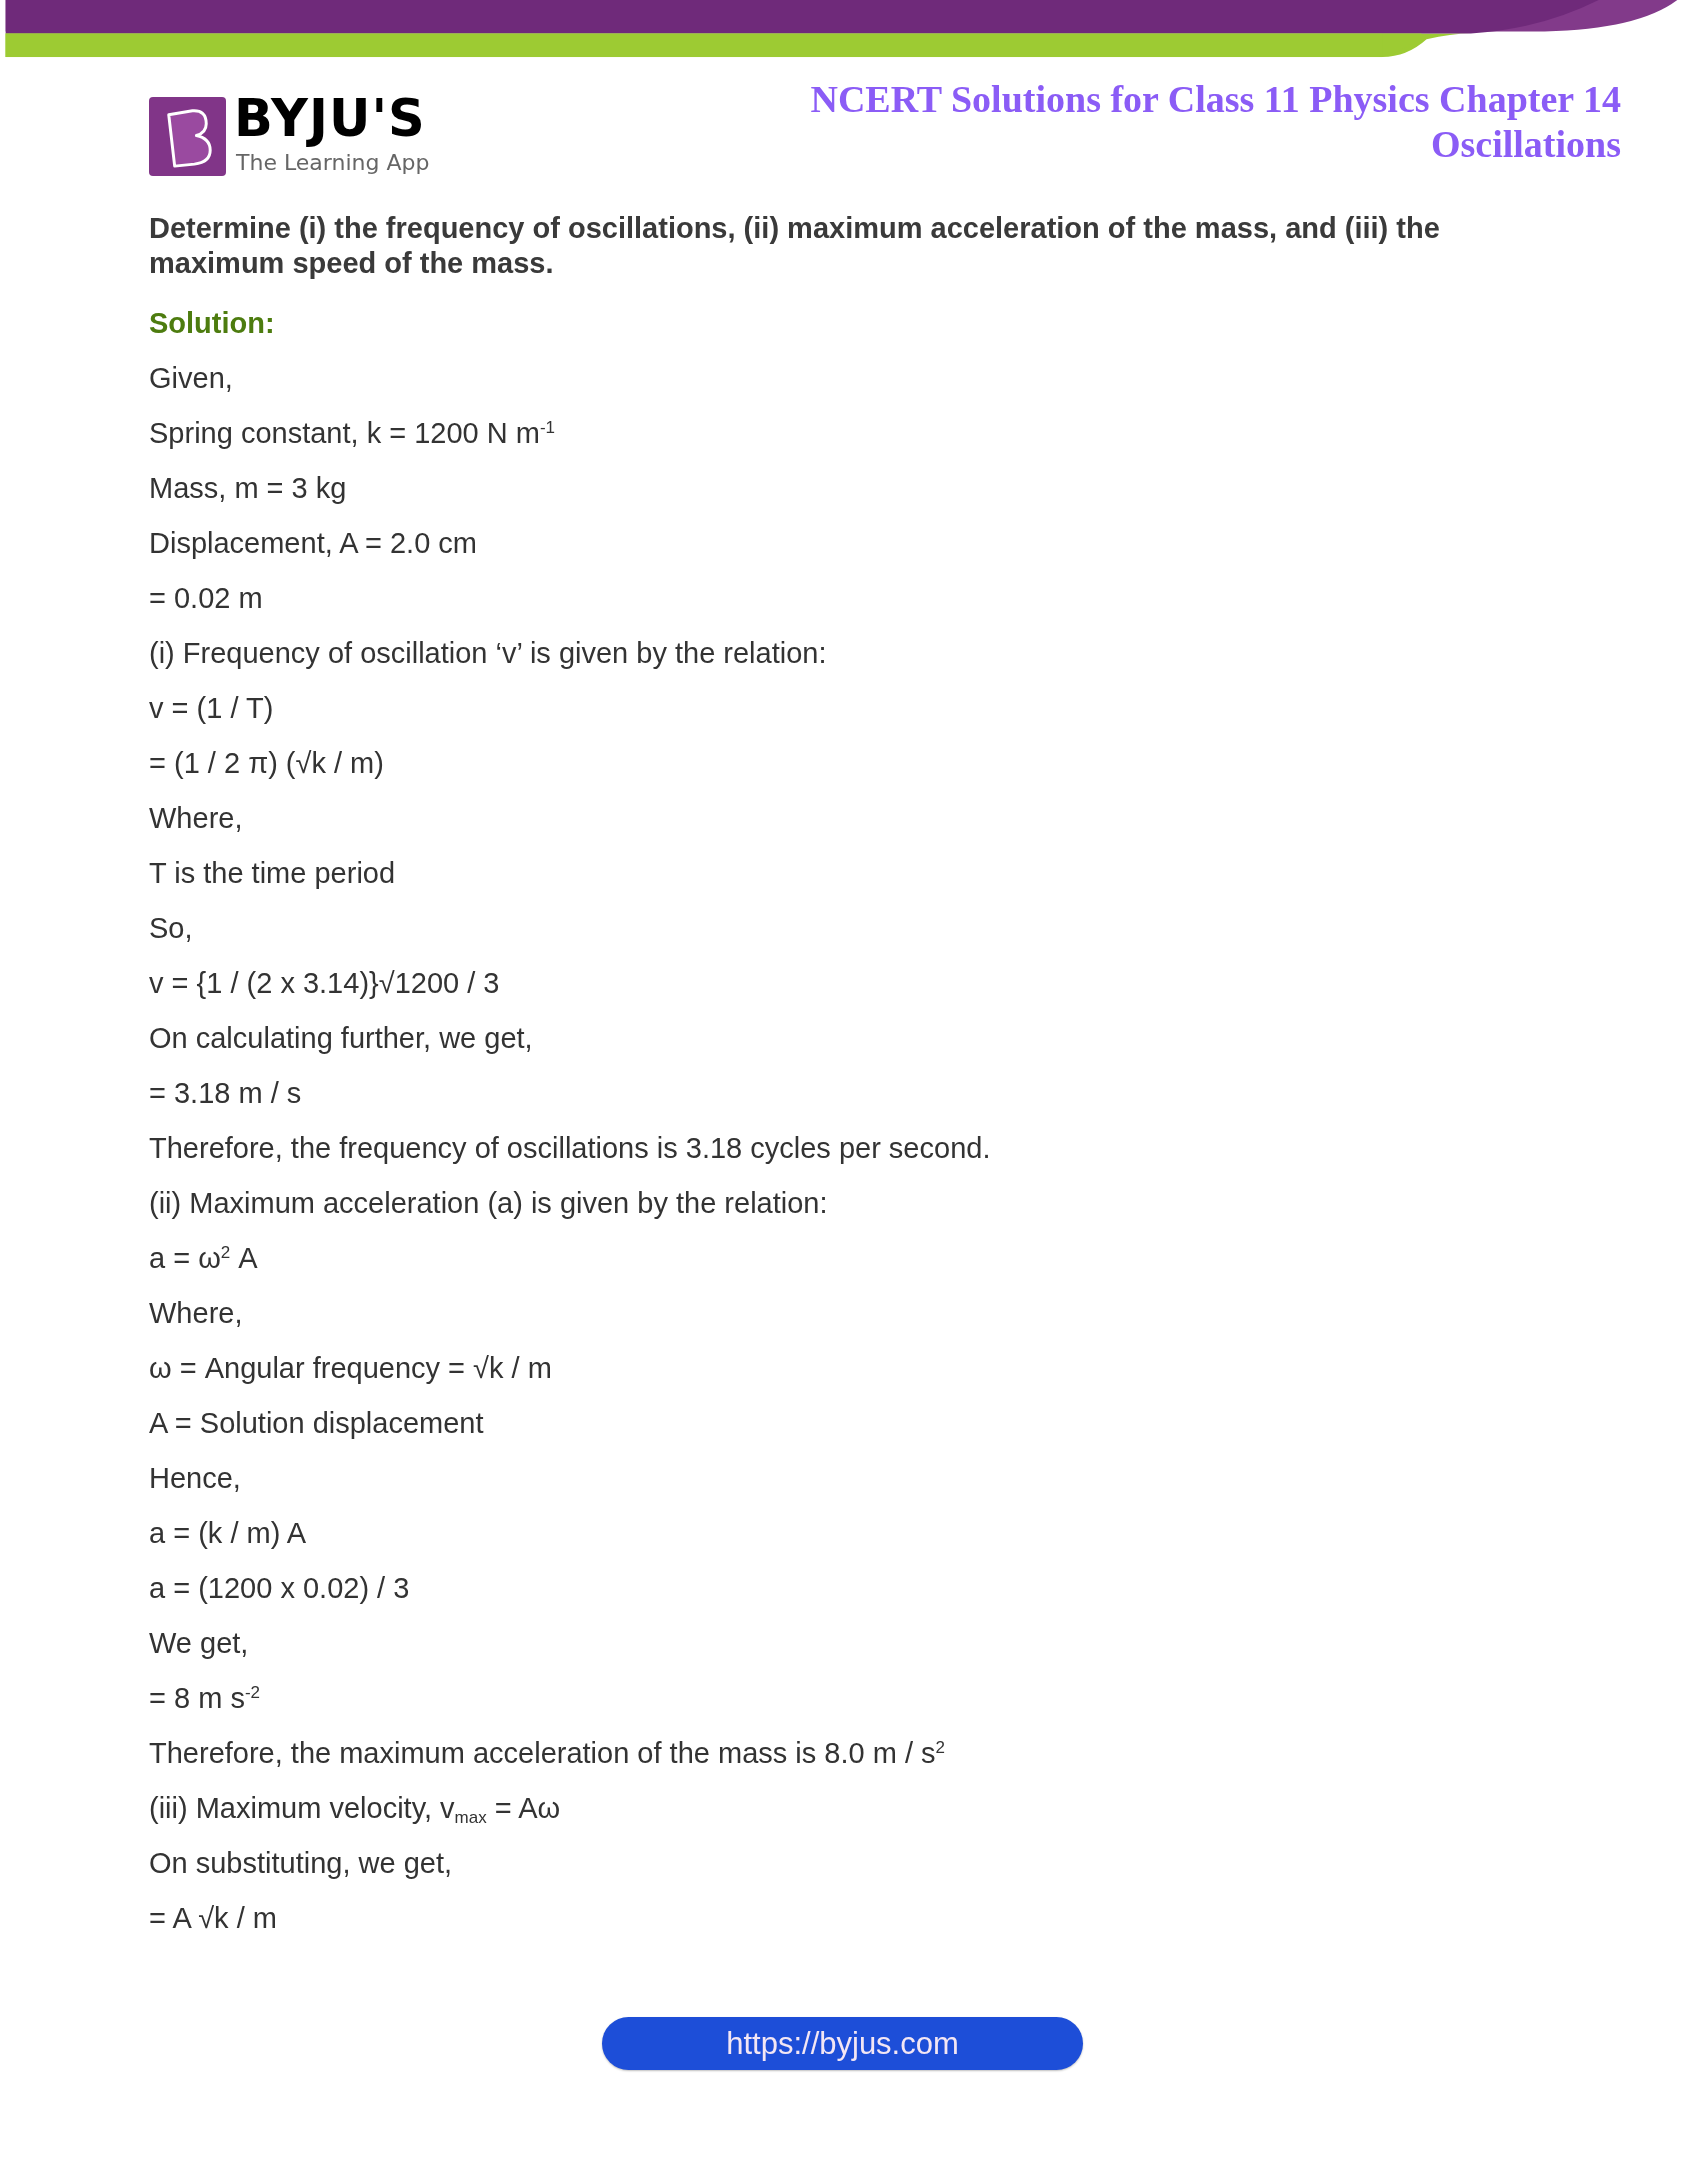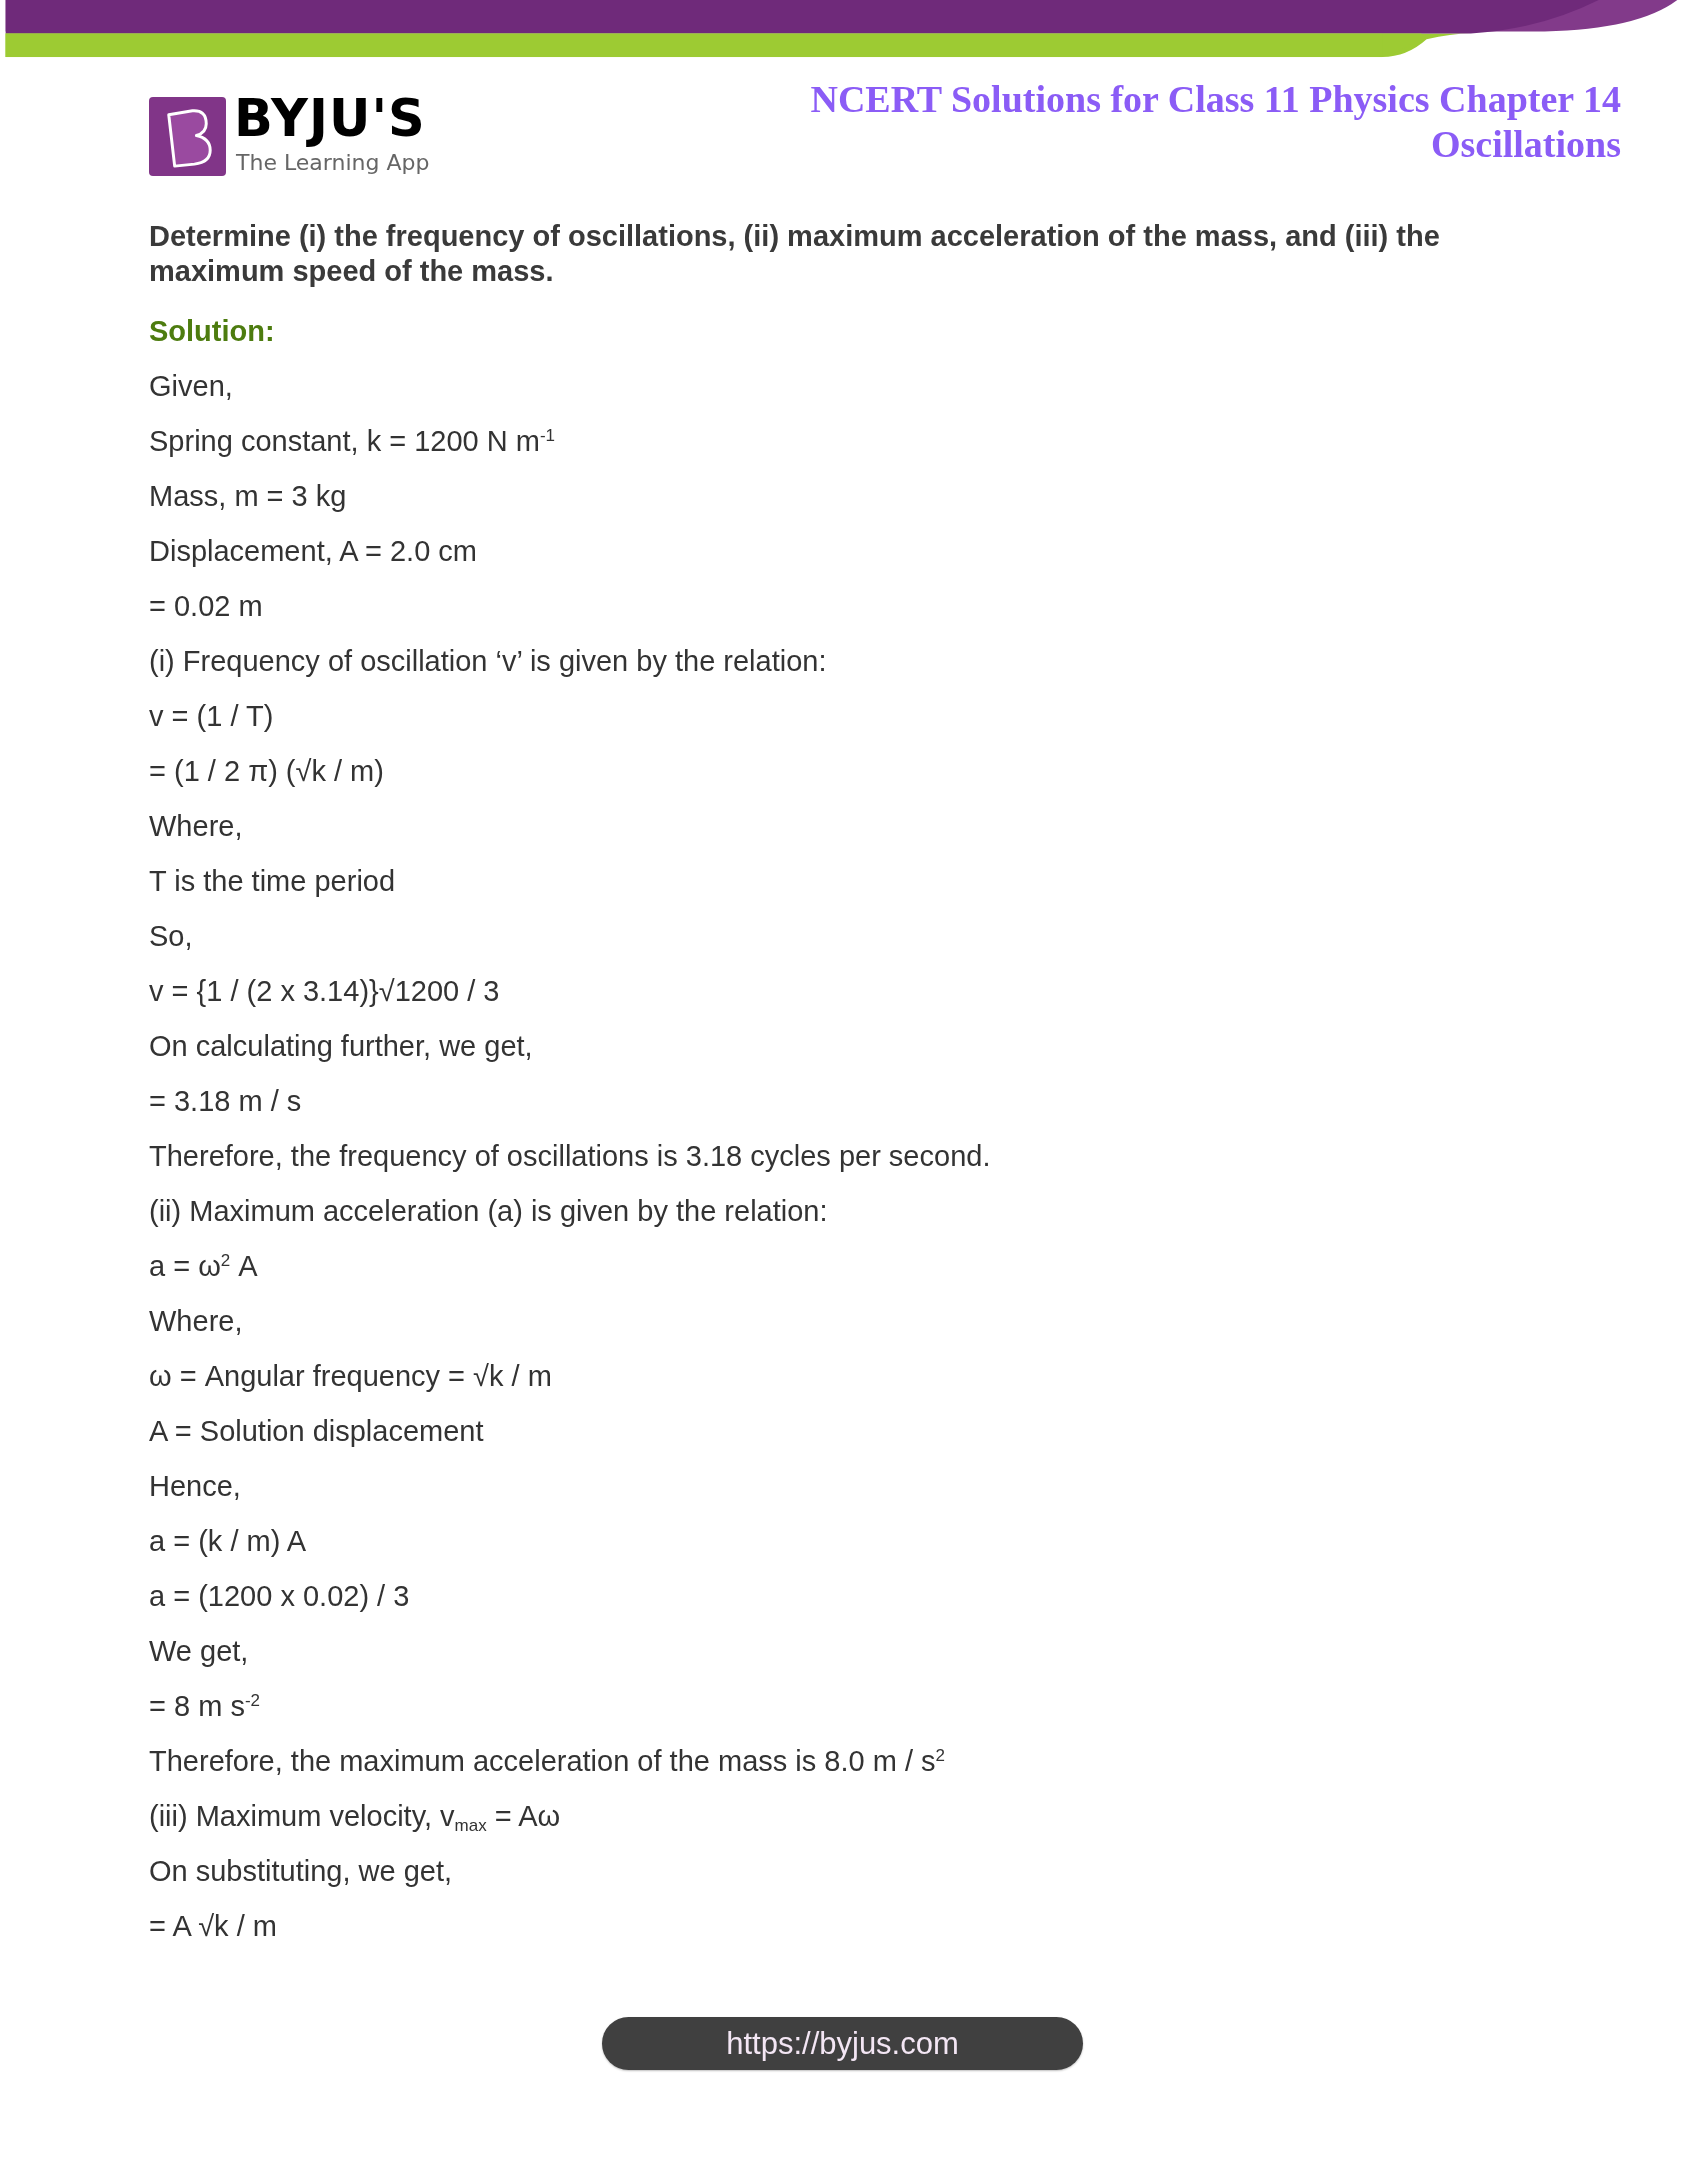--- a/index.html
+++ b/index.html
@@ -28,33 +28,33 @@
     font-family: "Liberation Serif", serif; font-weight: bold; font-size: 38px;
     line-height: 45px; color: #8b5cf6;
   }
 
   .content {
     position: absolute; left: 149px; top: 211px; width: 1386px;
     font-family: "Liberation Sans", sans-serif; color: #333333;
   }
   .question {
     font-weight: bold; font-size: 29px; line-height: 35px; color: #3a3a3a;
-    margin: 8px 0 15px 0;
+    margin: 0 0 15px 0;
   }
   .para {
     font-size: 29px; line-height: 55px; height: 55px; margin: 0; white-space: nowrap;
   }
   .para.bold { font-weight: bold; color: #4d7c0f; }
   sup, sub { font-size: 17px; line-height: 0; }
   sup { vertical-align: 10px; }
   sub { vertical-align: -5px; margin-top: 30px; }
 
   .footer-pill {
     position: absolute; left: 602px; top: 2017px; width: 481px; height: 53px;
-    background: #404040; border-radius: 27px;
+    background: #1d4ed8; border-radius: 27px;
     box-shadow: 0 1px 2px rgba(0,0,0,0.25);
     display: flex; align-items: center; justify-content: center;
     font-family: "Liberation Sans", sans-serif; font-size: 31px; color: #f3e6f4;
     text-decoration: none;
   }
 </style>
 </head>
 <body>
 
 <div class="top-banner">

